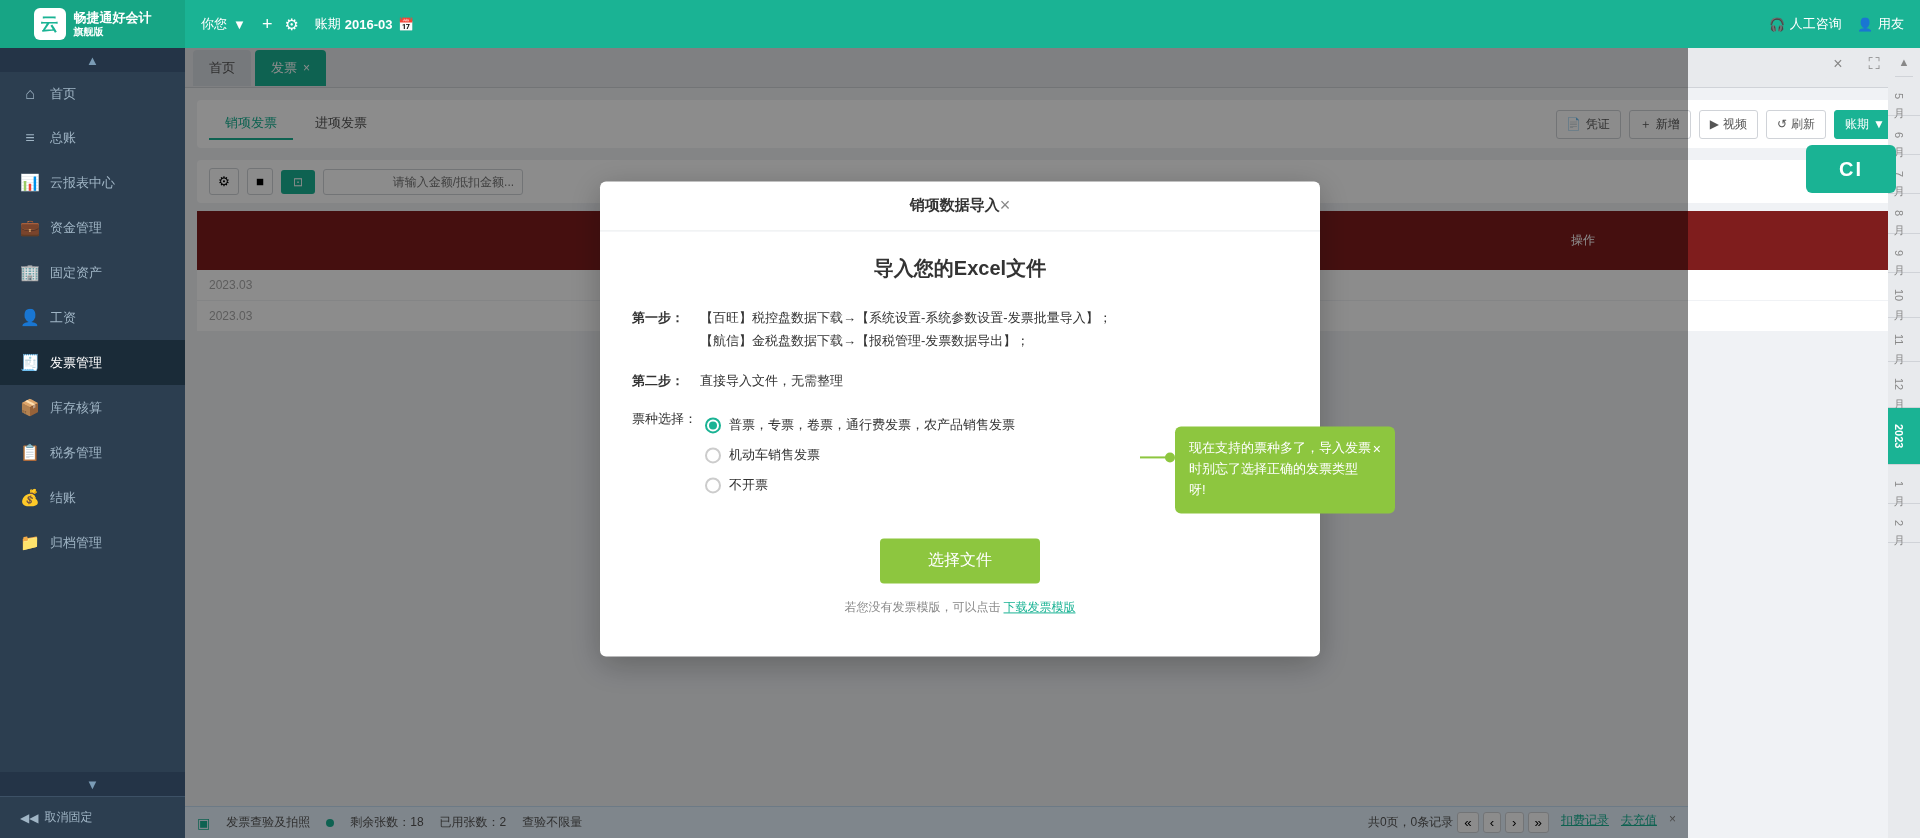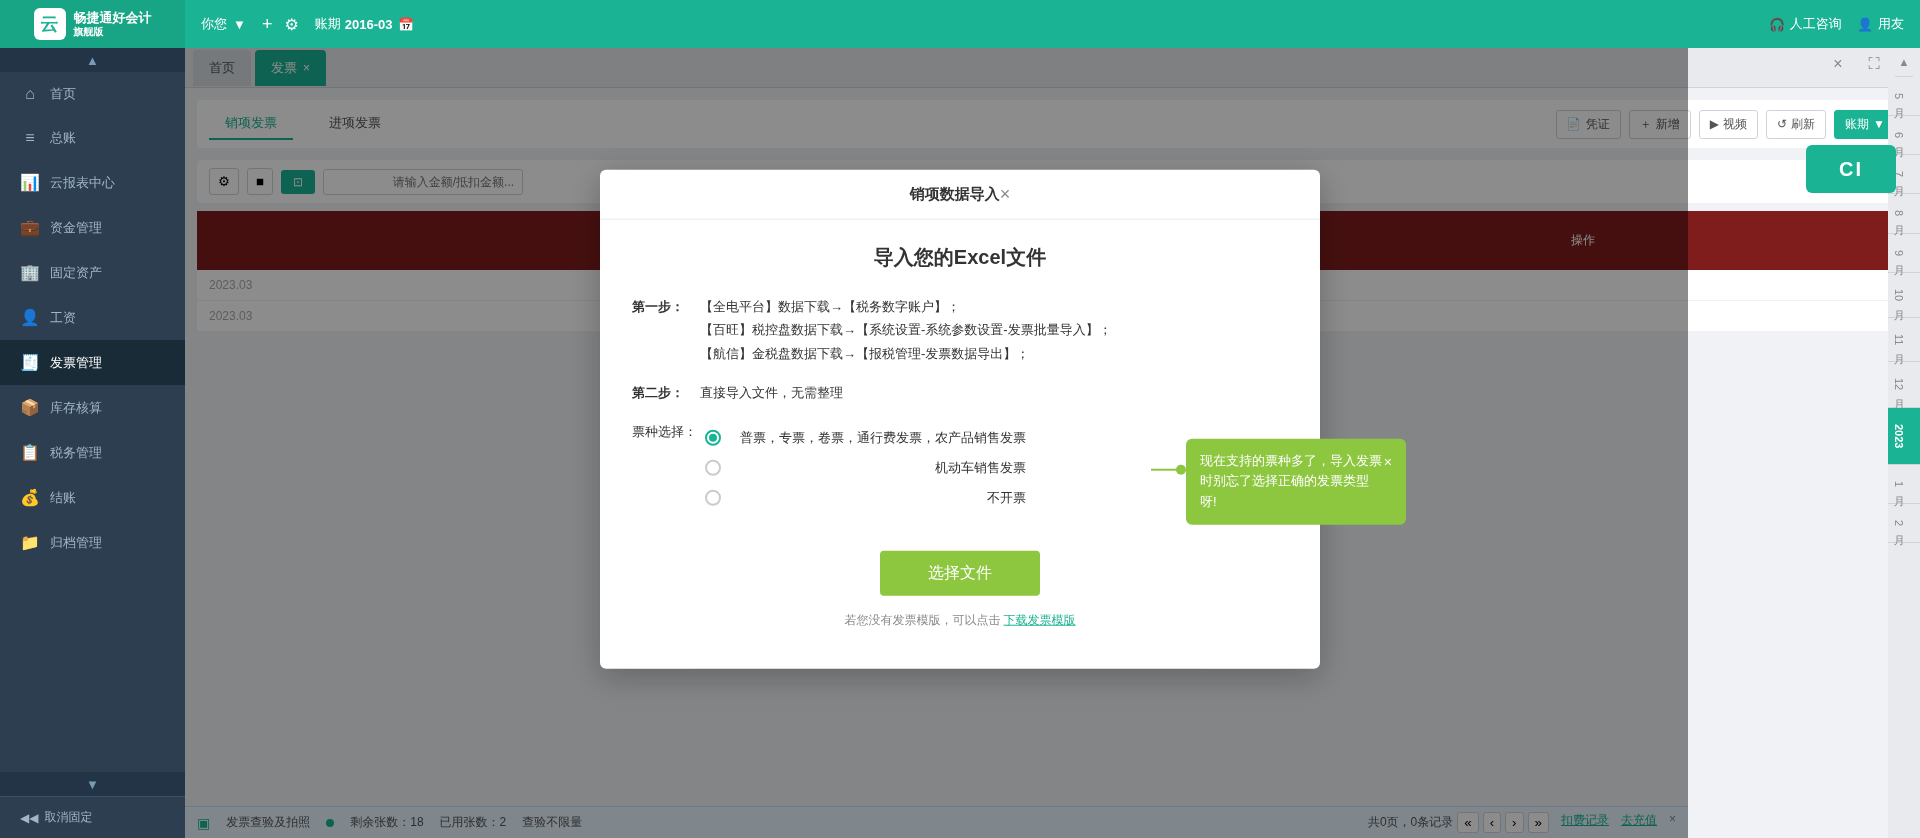--- a/index.html
+++ b/index.html
@@ -80,21 +80,21 @@
     }
     .tab-item.active { background: #1ab394; color: white; }
     .tab-close { margin-left: 6px; font-size: 12px; }
 
     
     .page-content { padding: 12px; height: calc(790px - 40px); overflow: auto; }
     .page-toolbar {
       display: flex; align-items: center; margin-bottom: 12px;
       background: white; padding: 8px 12px; border-radius: 4px;
     }
-    .sub-tabs { display: flex; gap: 20px; }
+    .sub-tabs { display: flex; gap: 6px; }
     .sub-tab {
       padding: 6px 16px; font-size: 13px; cursor: pointer; color: #555;
       border-bottom: 2px solid transparent;
     }
     .sub-tab.active { color: #1ab394; border-bottom: 2px solid #1ab394; }
     .toolbar-right { margin-left: auto; display: flex; align-items: center; gap: 8px; }
     .btn-toolbar {
       display: flex; align-items: center; gap: 4px; padding: 5px 10px;
       border: 1px solid #d0d3d8; border-radius: 3px; background: white;
       cursor: pointer; font-size: 12px; color: #555;
@@ -159,21 +159,21 @@
     .dialog-main-title {
       text-align: center; font-size: 20px; color: #333; font-weight: bold;
       margin-bottom: 24px;
     }
     .step-row { display: flex; margin-bottom: 16px; line-height: 1.8; font-size: 13px; }
     .step-label { font-weight: bold; color: #333; white-space: nowrap; margin-right: 8px; min-width: 60px; }
     .step-content { color: #333; }
     .step-link { color: #1ab394; text-decoration: underline; cursor: pointer; }
     .step-note { color: #888; font-size: 12px; }
     .radio-group { display: flex; flex-direction: column; gap: 12px; margin: 8px 0 24px; }
-    .radio-item { display: flex; align-items: center; gap: 19px; font-size: 13px; color: #333; cursor: pointer; justify-content: space-between; }
+    .radio-item { display: flex; align-items: center; gap: 8px; font-size: 13px; color: #333; cursor: pointer; }
     .radio-circle {
       width: 16px; height: 16px; border-radius: 50%; border: 2px solid #ccc;
       display: flex; align-items: center; justify-content: center; flex-shrink: 0;
     }
     .radio-circle.checked { border-color: #1ab394; }
     .radio-circle.checked::after {
       content: ''; width: 8px; height: 8px; border-radius: 50%; background: #1ab394;
     }
     .btn-select-file {
       display: block; margin: 0 auto; background: #8dc63f; color: white;
@@ -412,21 +412,20 @@
   <div class="dialog-header">
     <span class="dialog-title">销项数据导入</span>
     <span class="dialog-close">×</span>
   </div>
   <div class="dialog-body">
     <div class="dialog-main-title">导入您的Excel文件</div>
 
     <div class="step-row">
       <span class="step-label">第一步：</span>
       <div class="step-content">
-        <div>【全电平台】数据下载→【税务数字账户】；</div>
         <div>【百旺】税控盘数据下载→【系统设置-系统参数设置-发票批量导入】；</div>
         <div>【航信】金税盘数据下载→【报税管理-发票数据导出】；</div>
       </div>
     </div>
 
     <div class="step-row">
       <span class="step-label">第二步：</span>
       <span class="step-content">直接导入文件，无需整理</span>
     </div>
 

